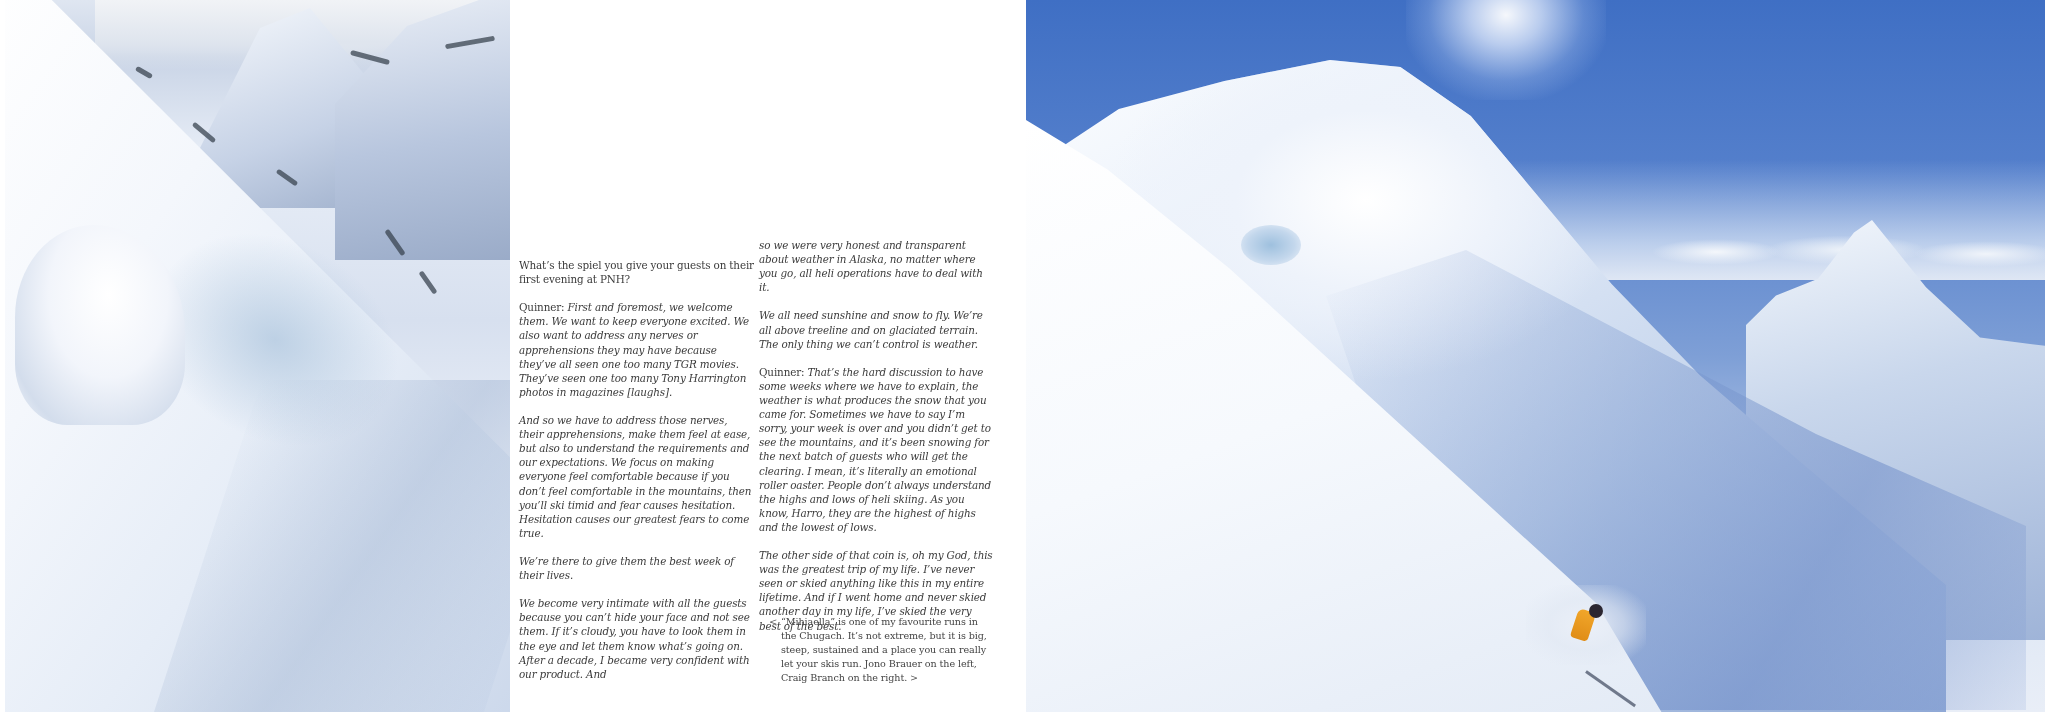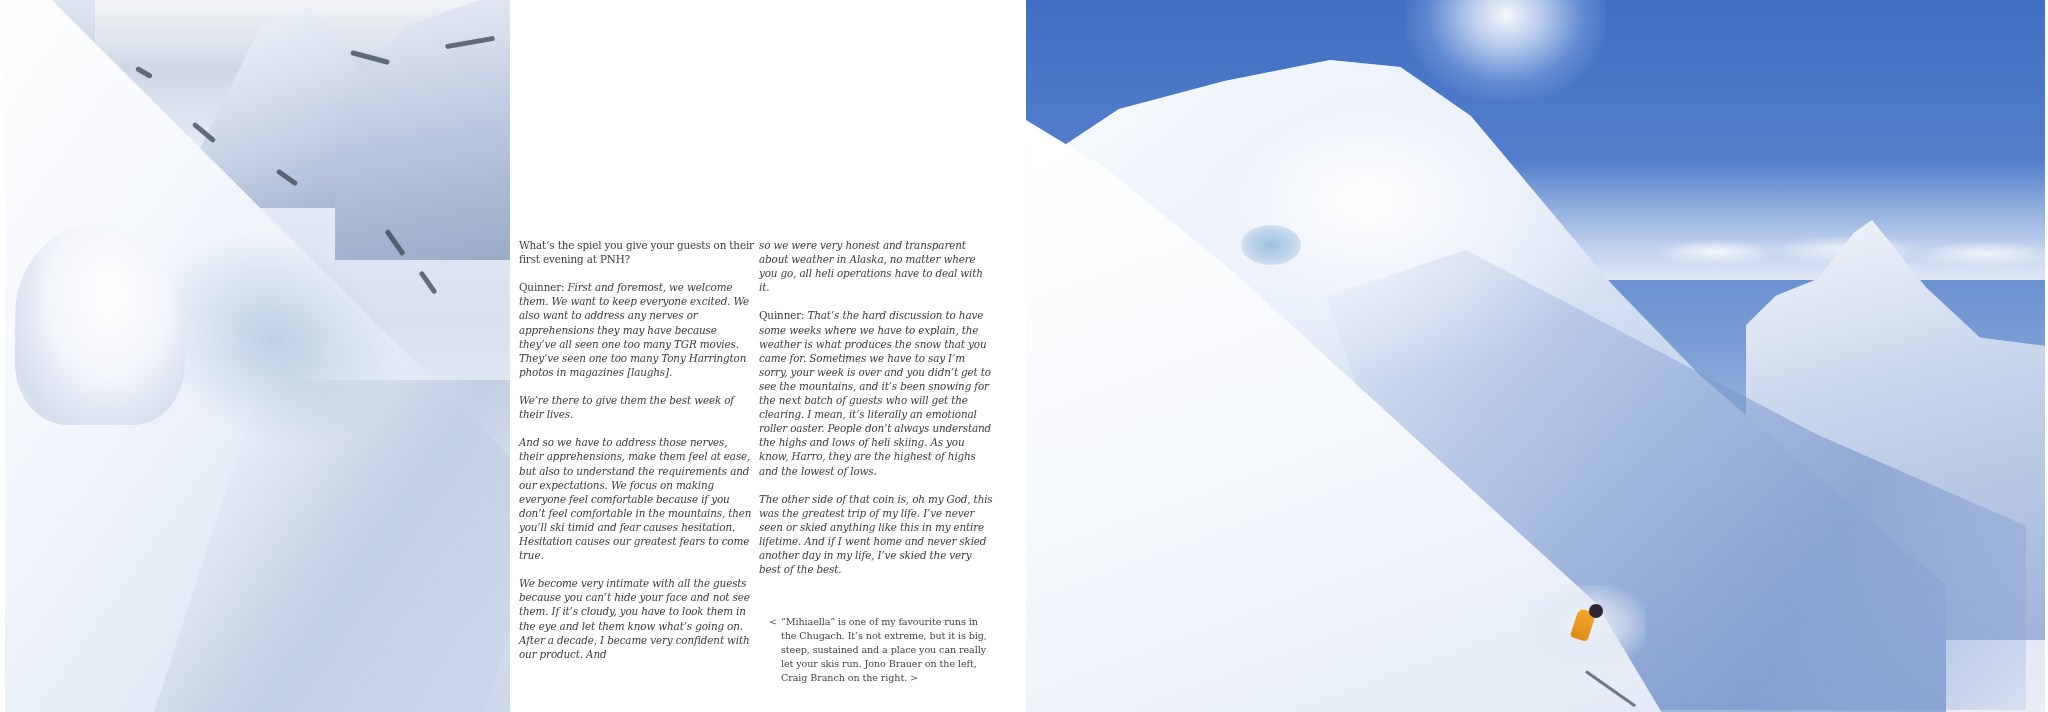--- a/index.html
+++ b/index.html
@@ -52,21 +52,21 @@
     }
     .column {
       position: absolute; top: 238px; width: 236px;
       font-size: 10.4px; line-height: 14.1px; color: #3b3b3b; letter-spacing: -0.15px;
     }
     .column.col-left { left: 9px; }
     .column.col-right { left: 249px; }
     .column p { margin-bottom: 14.1px; }
     .column p .speaker { font-style: normal; }
     .column p .it { font-style: italic; }
-    .question { font-style: normal; }
+    .question { font-style: normal; margin-top: 20px; }
 
     .caption {
       position: absolute; left: 259px; top: 615px; width: 220px;
       font-size: 9.6px; line-height: 14px; color: #444444; letter-spacing: -0.1px;
     }
     .caption .arrow-left {
       position: absolute; left: 0; top: 0; width: 10px; font-size: 10px; color: #555;
     }
     .caption .caption-text { display: block; margin-left: 12px; }
     .caption .arrow-right { color: #555; margin-left: 3px; }
@@ -159,33 +159,36 @@
 <div class="text-page">
 
   <div class="column col-left">
     <p class="question">
       <span>What’s the spiel you give your guests on their first evening at PNH?</span>
     </p>
     <p>
       <span class="speaker">Quinner: </span><span class="it">First and foremost, we welcome them. We want to keep everyone excited. We also want to address any nerves or apprehensions they may have because they’ve all seen one too many TGR movies. They’ve seen one too many Tony Harrington photos in magazines [laughs].</span>
     </p>
     <p>
+      <span class="it">And so we have to address those nerves, their apprehensions, make them feel at ease, but also to understand the requirements and our expectations. We focus on making everyone feel comfortable because if you don’t feel comfortable in the mountains, then you’ll ski timid and fear causes hesitation. Hesitation causes our greatest fears to come true.</span>
+    </p>
+    <p>
       <span class="it">We’re there to give them the best week of their lives.</span>
     </p>
     <p>
-      <span class="it">And so we have to address those nerves, their apprehensions, make them feel at ease, but also to understand the requirements and our expectations. We focus on making everyone feel comfortable because if you don’t feel comfortable in the mountains, then you’ll ski timid and fear causes hesitation. Hesitation causes our greatest fears to come true.</span>
-    </p>
-    <p>
       <span class="it">We become very intimate with all the guests because you can’t hide your face and not see them. If it’s cloudy, you have to look them in the eye and let them know what’s going on. After a decade, I became very confident with our product. And</span>
     </p>
   </div>
 
   <div class="column col-right">
     <p>
       <span class="it">so we were very honest and transparent about weather in Alaska, no matter where you go, all heli operations have to deal with it.</span>
+    </p>
+    <p>
+      <span class="it">We all need sunshine and snow to fly. We’re all above treeline and on glaciated terrain. The only thing we can’t control is weather.</span>
     </p>
     <p>
       <span class="speaker">Quinner: </span><span class="it">That’s the hard discussion to have some weeks where we have to explain, the weather is what produces the snow that you came for. Sometimes we have to say I’m sorry, your week is over and you didn’t get to see the mountains, and it’s been snowing for the next batch of guests who will get the clearing. I mean, it’s literally an emotional roller oaster. People don’t always understand the highs and lows of heli skiing. As you know, Harro, they are the highest of highs and the lowest of lows.</span>
     </p>
     <p>
       <span class="it">The other side of that coin is, oh my God, this was the greatest trip of my life. I’ve never seen or skied anything like this in my entire lifetime. And if I went home and never skied another day in my life, I’ve skied the very best of the best.</span>
     </p>
   </div>
 
   <div class="caption">

